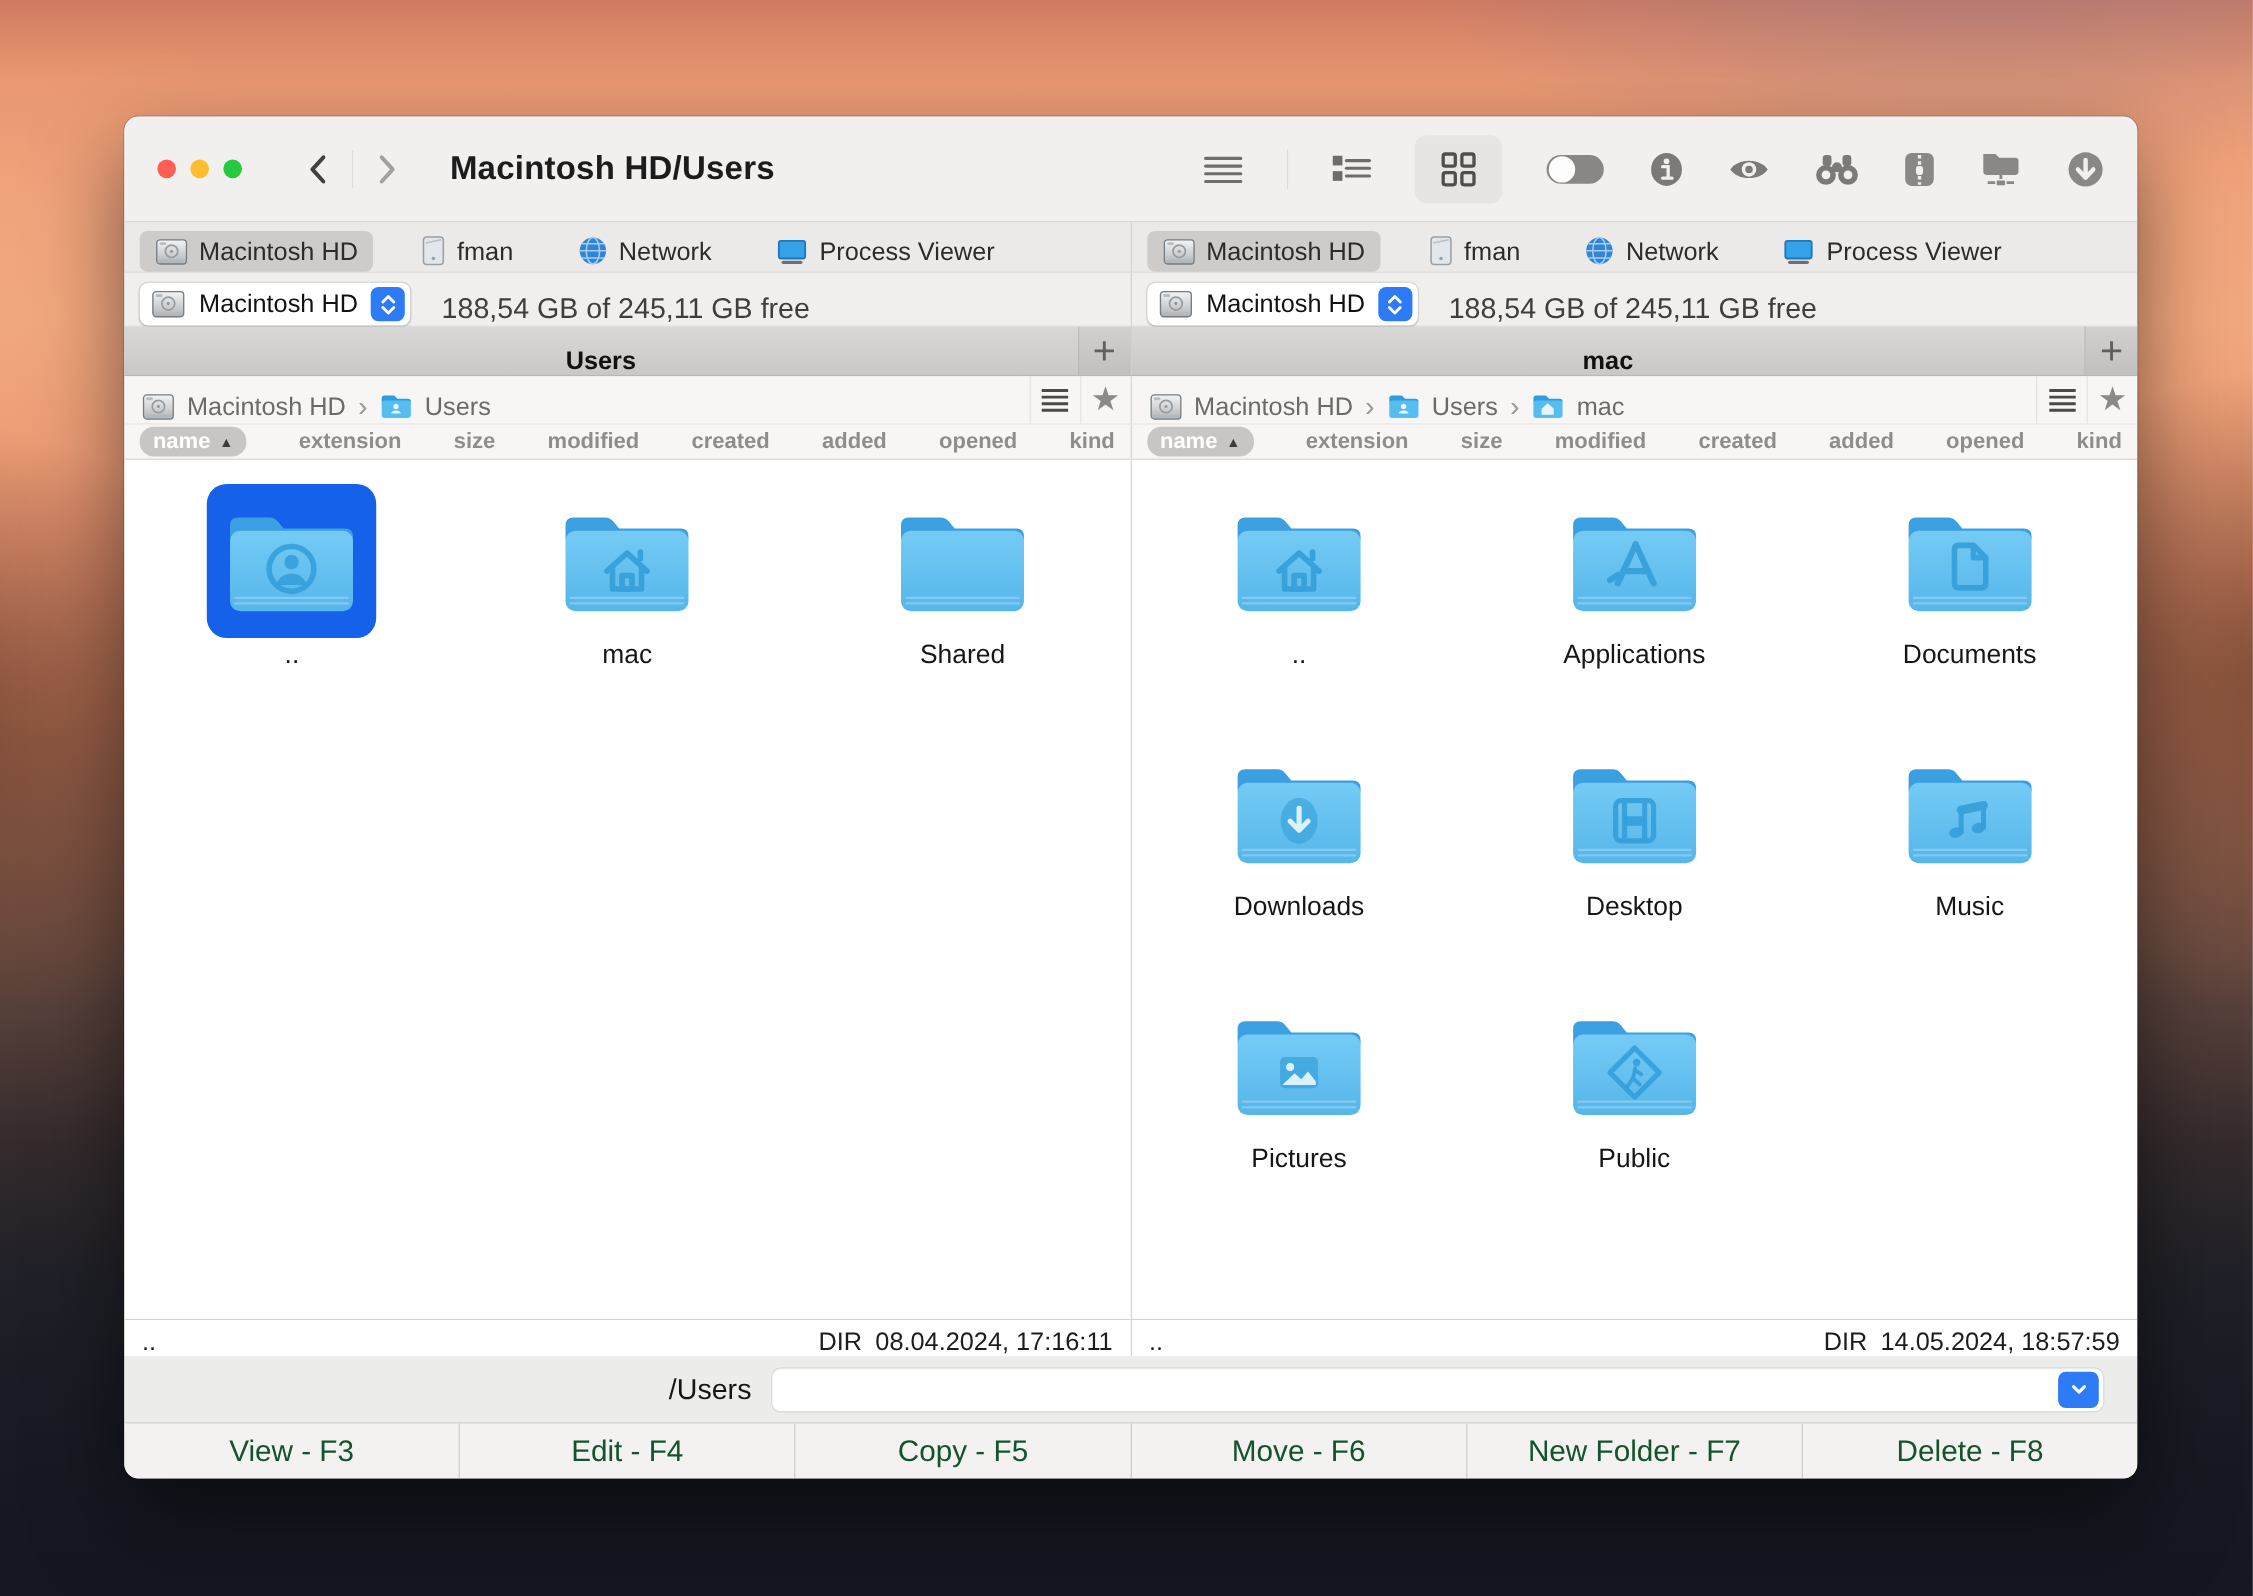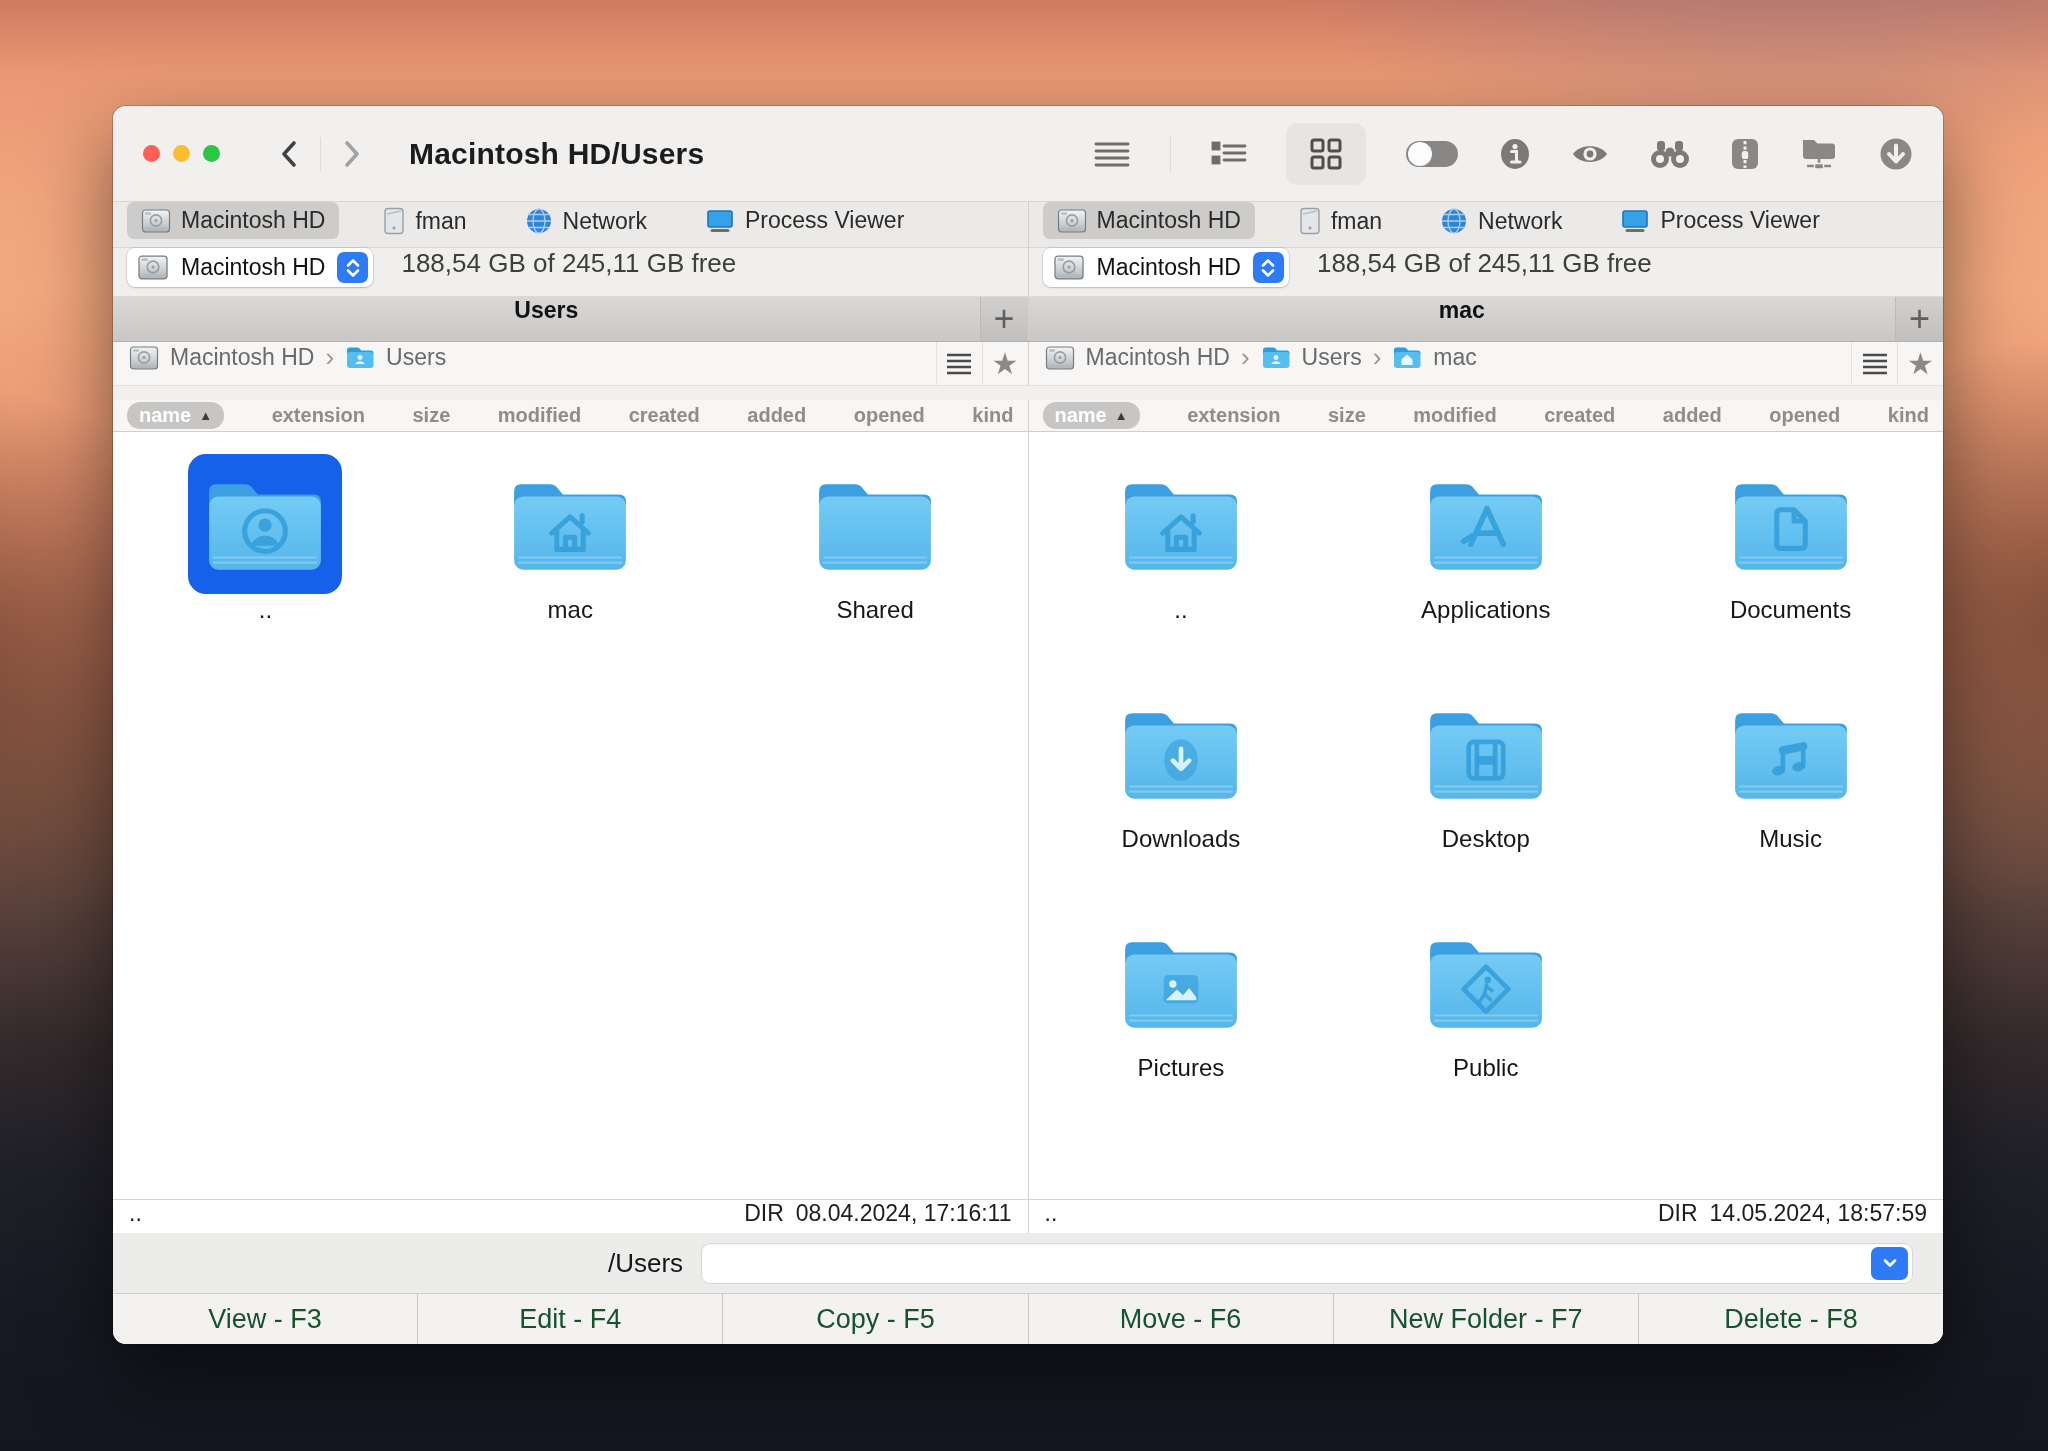--- a/index.html
+++ b/index.html
@@ -17,21 +17,21 @@
         #202028 80%, #181922 90%, #141620 100%);
   }
 
   
   .window {
     position:absolute; left:113px; top:106px; width:1830px; height:1238px;
     background:#f1f0ef; border-radius:13px; overflow:hidden;
     box-shadow:0 34px 80px rgba(0,0,0,.5), 0 0 0 1px rgba(0,0,0,.18);
     display:flex; flex-direction:column;
   }
-  .half { flex:1 1 0; min-width:0; display:flex; align-items:flex-start; }
+  .half { flex:1 1 0; min-width:0; display:flex; align-items:flex-end; }
   .half.left { border-right:1px solid #d2d1d0; }
 
   
   .titlebar { height:95px; flex:0 0 95px; display:flex; align-items:center;
     padding:0 30px; background:#f1f0ef; }
   .traffic { display:flex; gap:13px; }
   .light { width:17px; height:17px; border-radius:50%; }
   .nav { display:flex; align-items:center; margin-left:58px; }
   .nav-divider { width:1px; height:34px; background:#dcdbda; margin:0 20px; }
   .win-title { margin-left:46px; font-size:30px; font-weight:bold; color:#1c1c1c; letter-spacing:.2px; }
@@ -74,21 +74,21 @@
     border-bottom:1px solid #e2e1e0; }
   .crumbs { flex:1; display:flex; align-items:center; gap:11px; padding-left:16px;
     font-size:23px; color:#6a6a6a; min-width:0; overflow:hidden; white-space:nowrap; }
   .crumb-sep::before { content:"\203A"; font-size:26px; color:#969696; }
   .bc-cell { width:46px; align-self:stretch; border-left:1px solid #e2e1e0;
     display:flex; align-items:center; justify-content:center; }
   .star::before { content:"\2605"; font-size:30px; color:#8b8a89; }
 
   
   .colhead-row { height:32px; flex:0 0 32px; display:flex; background:#f7f6f5;
-    border-bottom:1px solid #cfcecd;margin-top:14px; }
+    border-bottom:1px solid #cfcecd; }
   .cols { flex:1; display:flex; align-items:center; justify-content:space-between;
     padding:0 14px; font-size:20px; font-weight:bold; color:#8e8d8c; }
   .colname-pill { display:flex; align-items:center; gap:8px; background:#c7c6c5;
     border-radius:13px; padding:2px 12px; color:#fff; }
   .sort-arrow { font-size:13px; color:#3c3c3c; }
 
   
   .files-row { flex:1 1 auto; display:flex; background:#fff; min-height:0; }
   .files-half { align-self:stretch; align-items:stretch; }
   .pane-grid { width:100%; display:grid; grid-template-columns:repeat(3,1fr);

